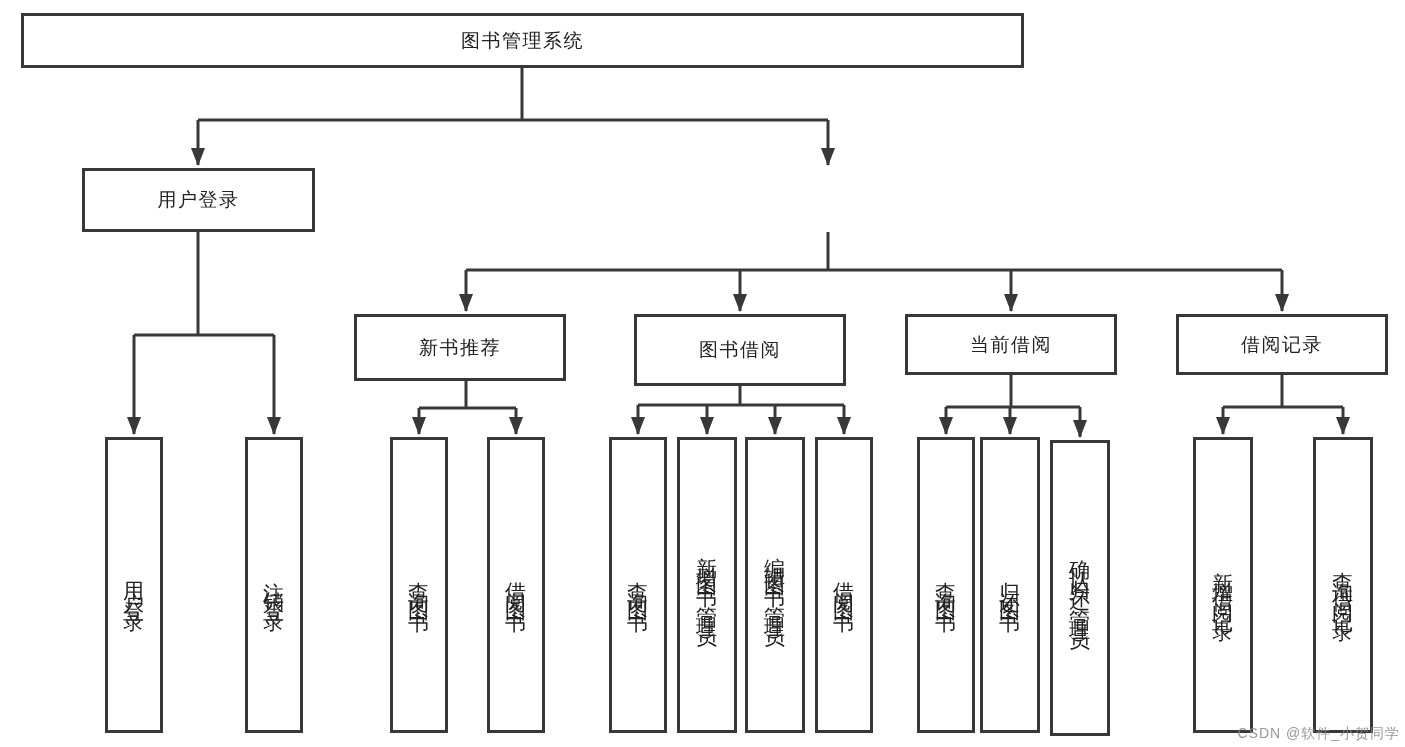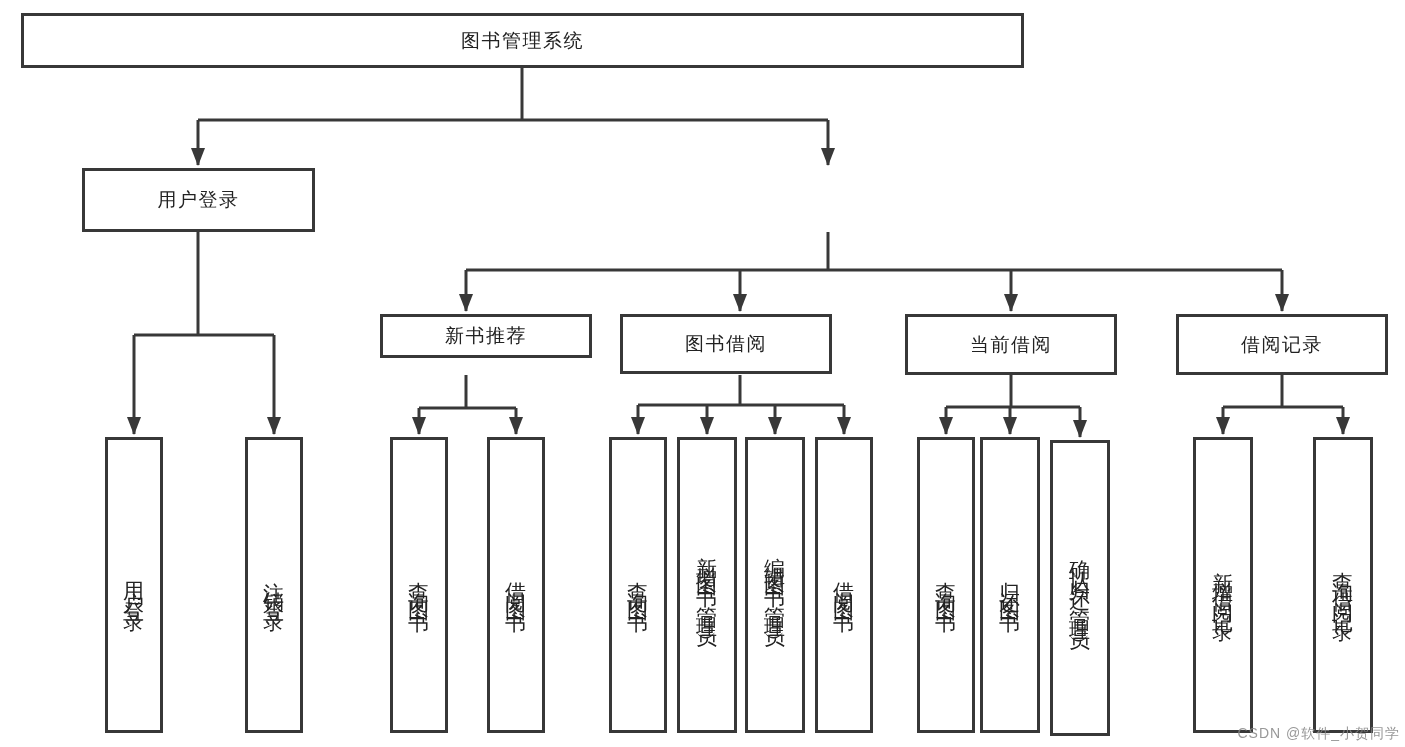--- a/index.html
+++ b/index.html
@@ -79,24 +79,24 @@
   </svg>
 
   <div class="node h" style="left:21px;top:13px;width:1003px;height:55px">
     <span>图书管理系统</span>
   </div>
 
   <div class="node h" style="left:82px;top:168px;width:233px;height:64px">
     <span>用户登录</span>
   </div>
 
-  <div class="node h" style="left:380px;top:314px;width:212px;height:44px">
+  <div class="node h" style="left:354px;top:314px;width:212px;height:67px">
     <span>新书推荐</span>
   </div>
-  <div class="node h" style="left:620px;top:314px;width:212px;height:60px">
+  <div class="node h" style="left:634px;top:314px;width:212px;height:72px">
     <span>图书借阅</span>
   </div>
   <div class="node h" style="left:905px;top:314px;width:212px;height:61px">
     <span>当前借阅</span>
   </div>
   <div class="node h" style="left:1176px;top:314px;width:212px;height:61px">
     <span>借阅记录</span>
   </div>
 
   <div class="node v" style="left:105px;top:437px;width:58px;height:296px">

